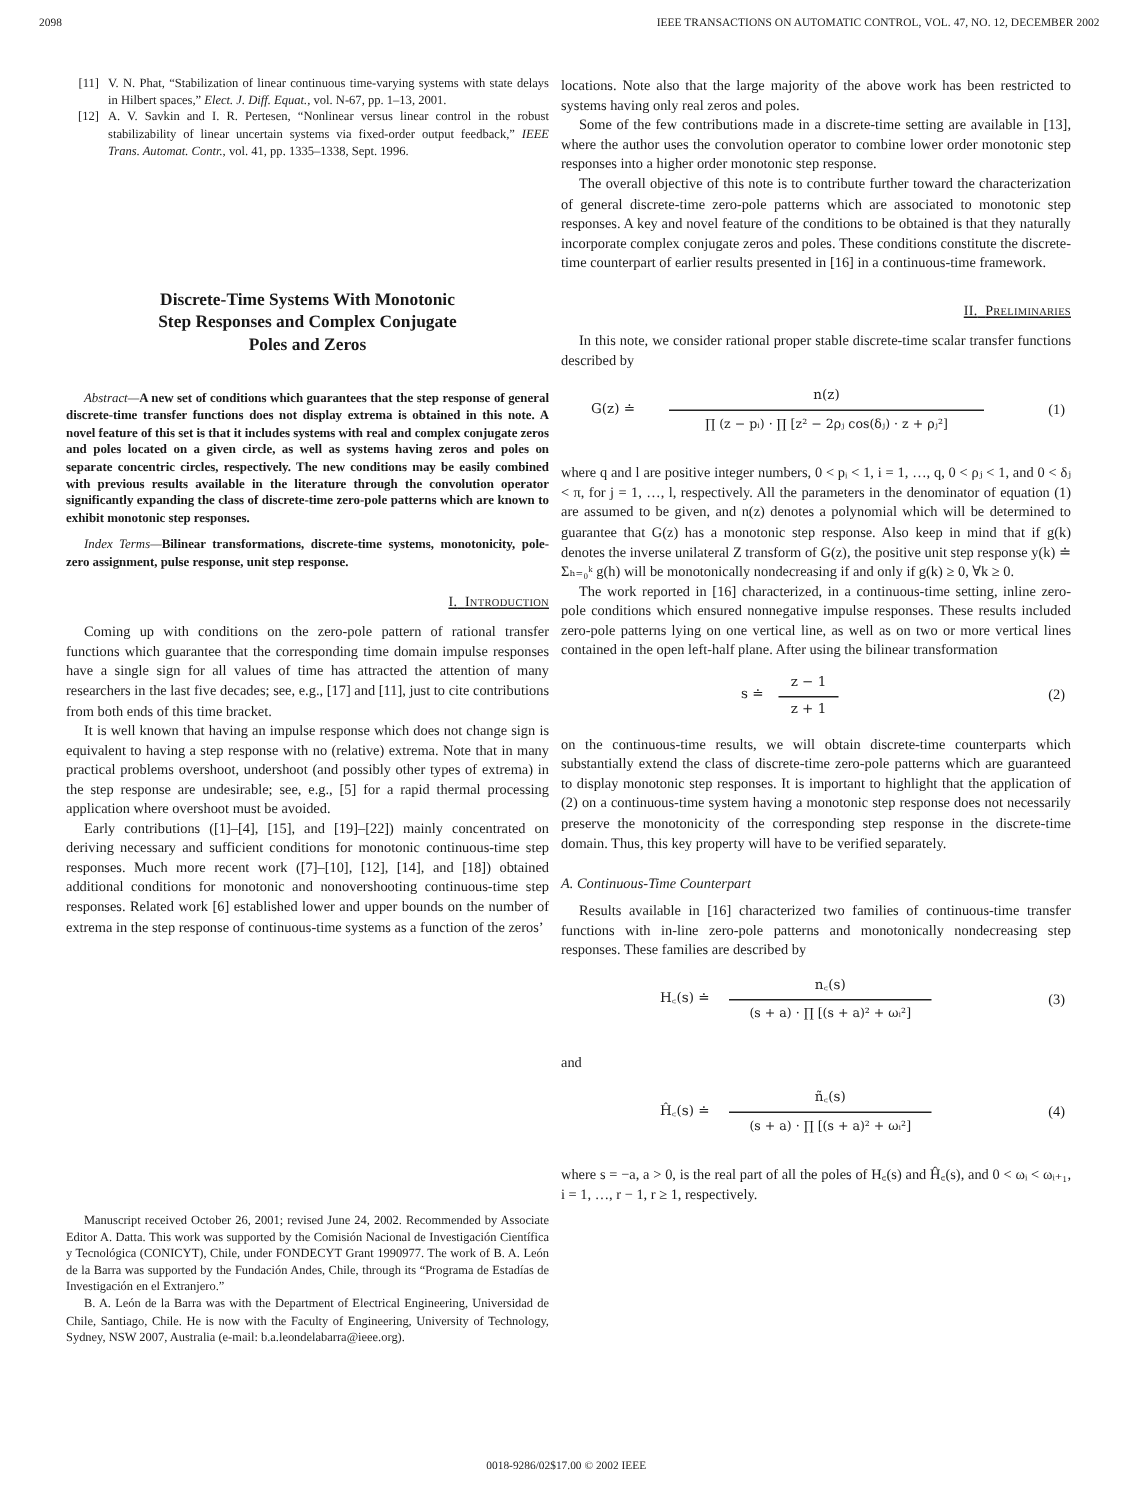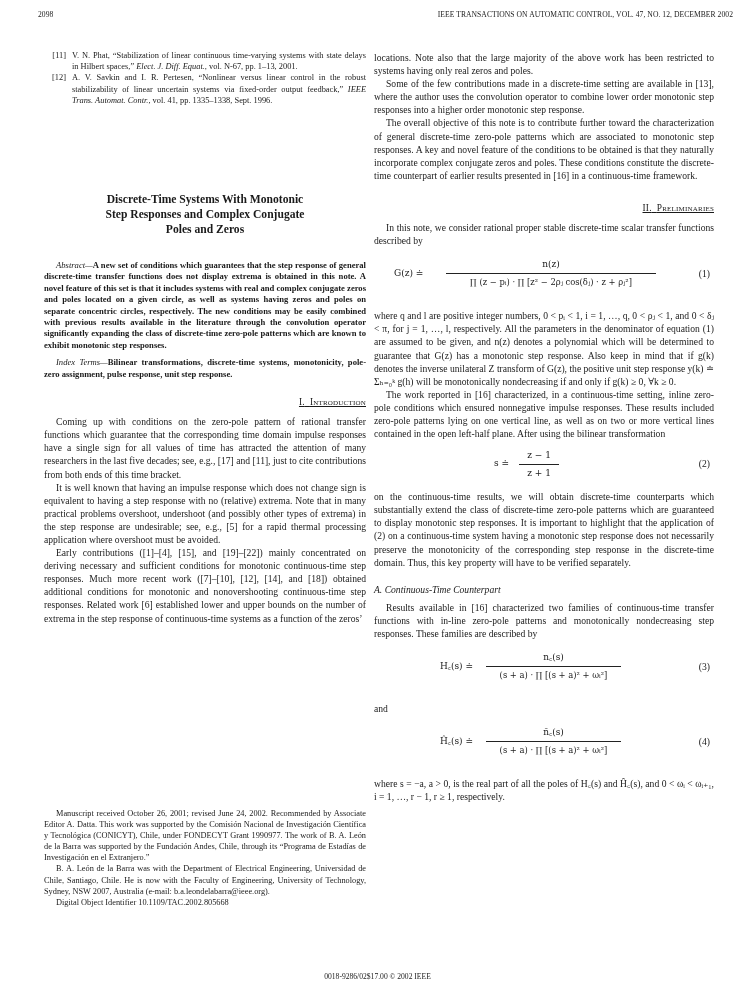--- a/index.html
+++ b/index.html
@@ -1,20 +1,20 @@
 <!DOCTYPE html>
 <html><head>
 <meta charset="utf-8">
 <style>
   html, body { margin: 0; padding: 0; background: #ffffff; }
   body { width: 755px; height: 1000px; position: relative; overflow: hidden;
          font-family: "Liberation Serif", "DejaVu Serif", serif; color: #1a1a1a; }
   .page-header { position: absolute; top: 10px; left: 22px; right: 22px; height: 14px;
                  font-size: 7.6px; letter-spacing: 0.05px; }
-  .page-header .num { position: absolute; left: 16px; top: 0; }
+  .page-header .num { position: absolute; left: 4px; top: 0; }
   .page-header .journal { position: absolute; right: 0; top: 0; }
   .col { position: absolute; top: 50px; font-size: 9.6px; line-height: 13.1px; text-align: justify; }
   .col-left { left: 44px; width: 322px; }
   .col-right { left: 374px; width: 340px; top: 51px; }
   p { margin: 0; }
   .indent { text-indent: 12px; }
   .ref { display: flex; font-size: 8.4px; line-height: 11.2px; margin-bottom: 0; }
   .ref .rnum { width: 22px; flex: 0 0 22px; text-align: right; padding-right: 6px; }
   .ref .rtext { flex: 1; text-align: justify; }
   .title { text-align: center; font-weight: bold; font-size: 11.6px; line-height: 15px; margin-top: 86px; }
@@ -69,21 +69,20 @@
     <span>I.</span>&nbsp;&nbsp;<span class="sc">Introduction</span>
   </div>
   <p class="indent">Coming up with conditions on the zero-pole pattern of rational transfer functions which guarantee that the corresponding time domain impulse responses have a single sign for all values of time has attracted the attention of many researchers in the last five decades; see, e.g., [17] and [11], just to cite contributions from both ends of this time bracket.</p>
   <p class="indent">It is well known that having an impulse response which does not change sign is equivalent to having a step response with no (relative) extrema. Note that in many practical problems overshoot, undershoot (and possibly other types of extrema) in the step response are undesirable; see, e.g., [5] for a rapid thermal processing application where overshoot must be avoided.</p>
   <p class="indent">Early contributions ([1]–[4], [15], and [19]–[22]) mainly concentrated on deriving necessary and sufficient conditions for monotonic continuous-time step responses. Much more recent work ([7]–[10], [12], [14], and [18]) obtained additional conditions for monotonic and nonovershooting continuous-time step responses. Related work [6] established lower and upper bounds on the number of extrema in the step response of continuous-time systems as a function of the zeros’</p>
 </div>
 
 <div class="footnote">
   <p>Manuscript received October 26, 2001; revised June 24, 2002. Recommended by Associate Editor A. Datta. This work was supported by the Comisión Nacional de Investigación Científica y Tecnológica (CONICYT), Chile, under FONDECYT Grant 1990977. The work of B. A. León de la Barra was supported by the Fundación Andes, Chile, through its “Programa de Estadías de Investigación en el Extranjero.”</p>
   <p>B. A. León de la Barra was with the Department of Electrical Engineering, Universidad de Chile, Santiago, Chile. He is now with the Faculty of Engineering, University of Technology, Sydney, NSW 2007, Australia (e-mail: b.a.leondelabarra@ieee.org).</p>
-  <p>Digital Object Identifier 10.1109/TAC.2002.805668</p>
 </div>
 
 <div class="col col-right">
   <p>locations. Note also that the large majority of the above work has been restricted to systems having only real zeros and poles.</p>
   <p class="indent">Some of the few contributions made in a discrete-time setting are available in [13], where the author uses the convolution operator to combine lower order monotonic step responses into a higher order monotonic step response.</p>
   <p class="indent">The overall objective of this note is to contribute further toward the characterization of general discrete-time zero-pole patterns which are associated to monotonic step responses. A key and novel feature of the conditions to be obtained is that they naturally incorporate complex conjugate zeros and poles. These conditions constitute the discrete-time counterpart of earlier results presented in [16] in a continuous-time framework.</p>
 
   <div class="section-head" style="margin-top:20px;">
     <span>II.</span>&nbsp;&nbsp;<span class="sc">Preliminaries</span>
   </div>

